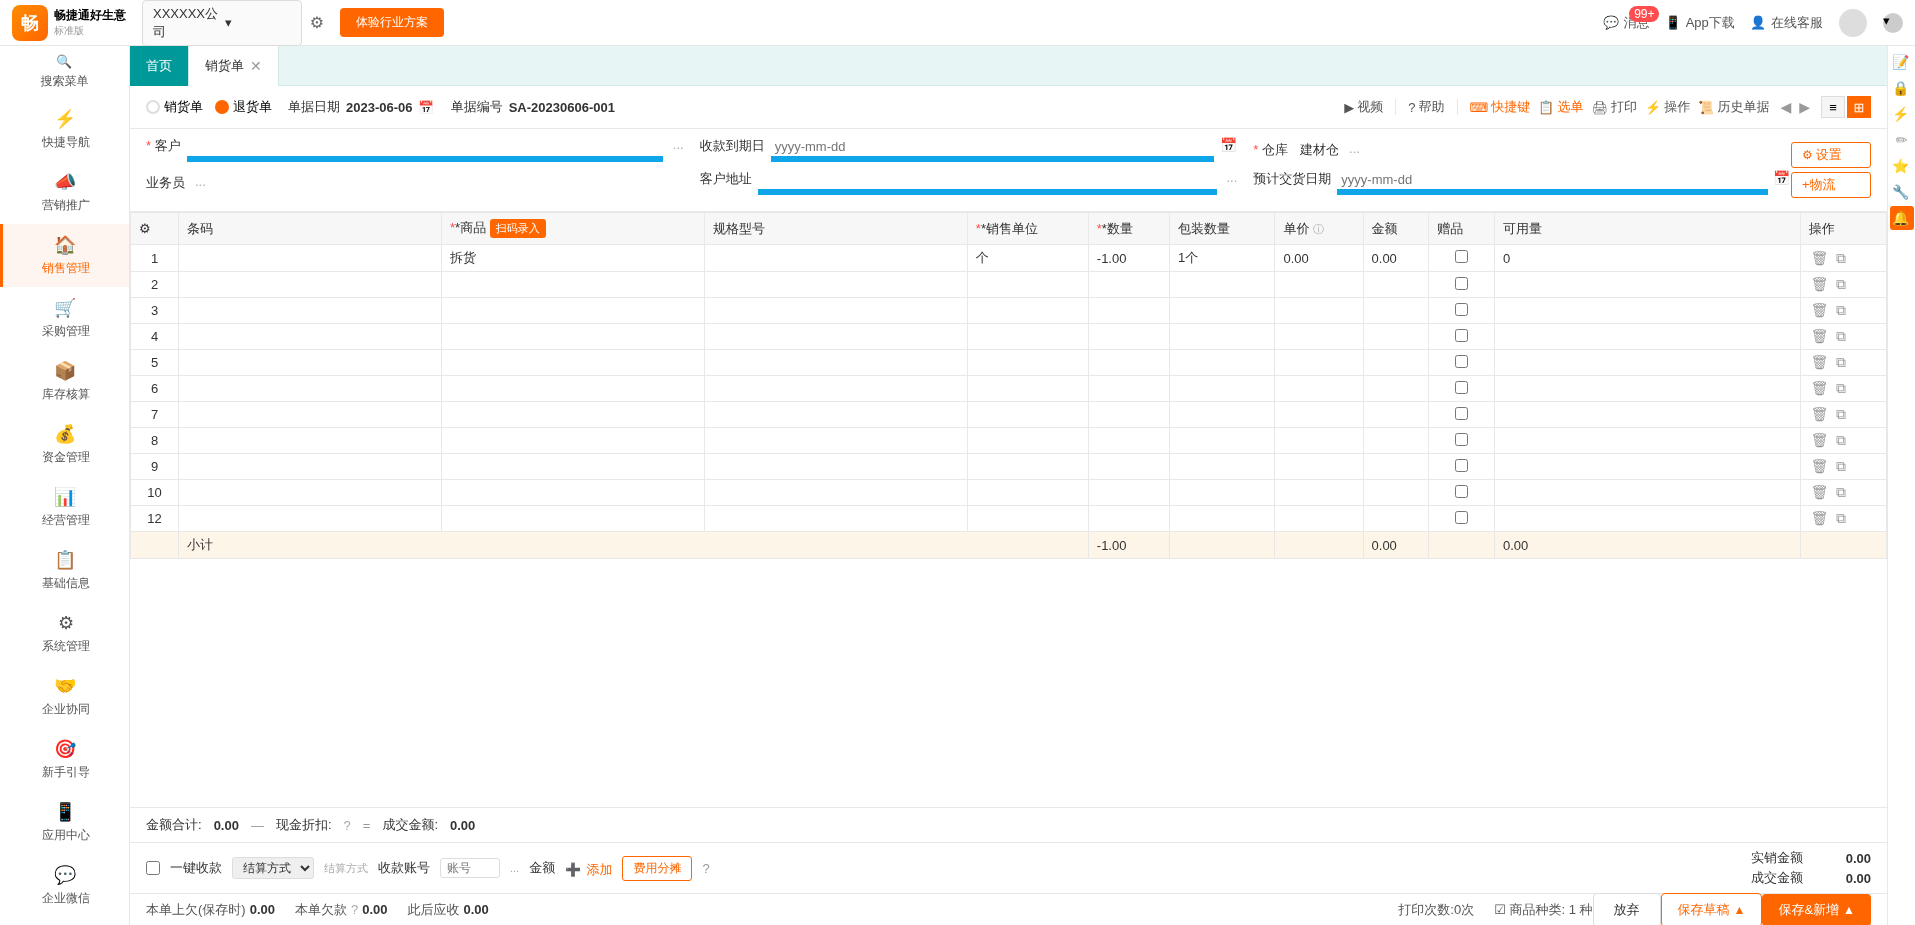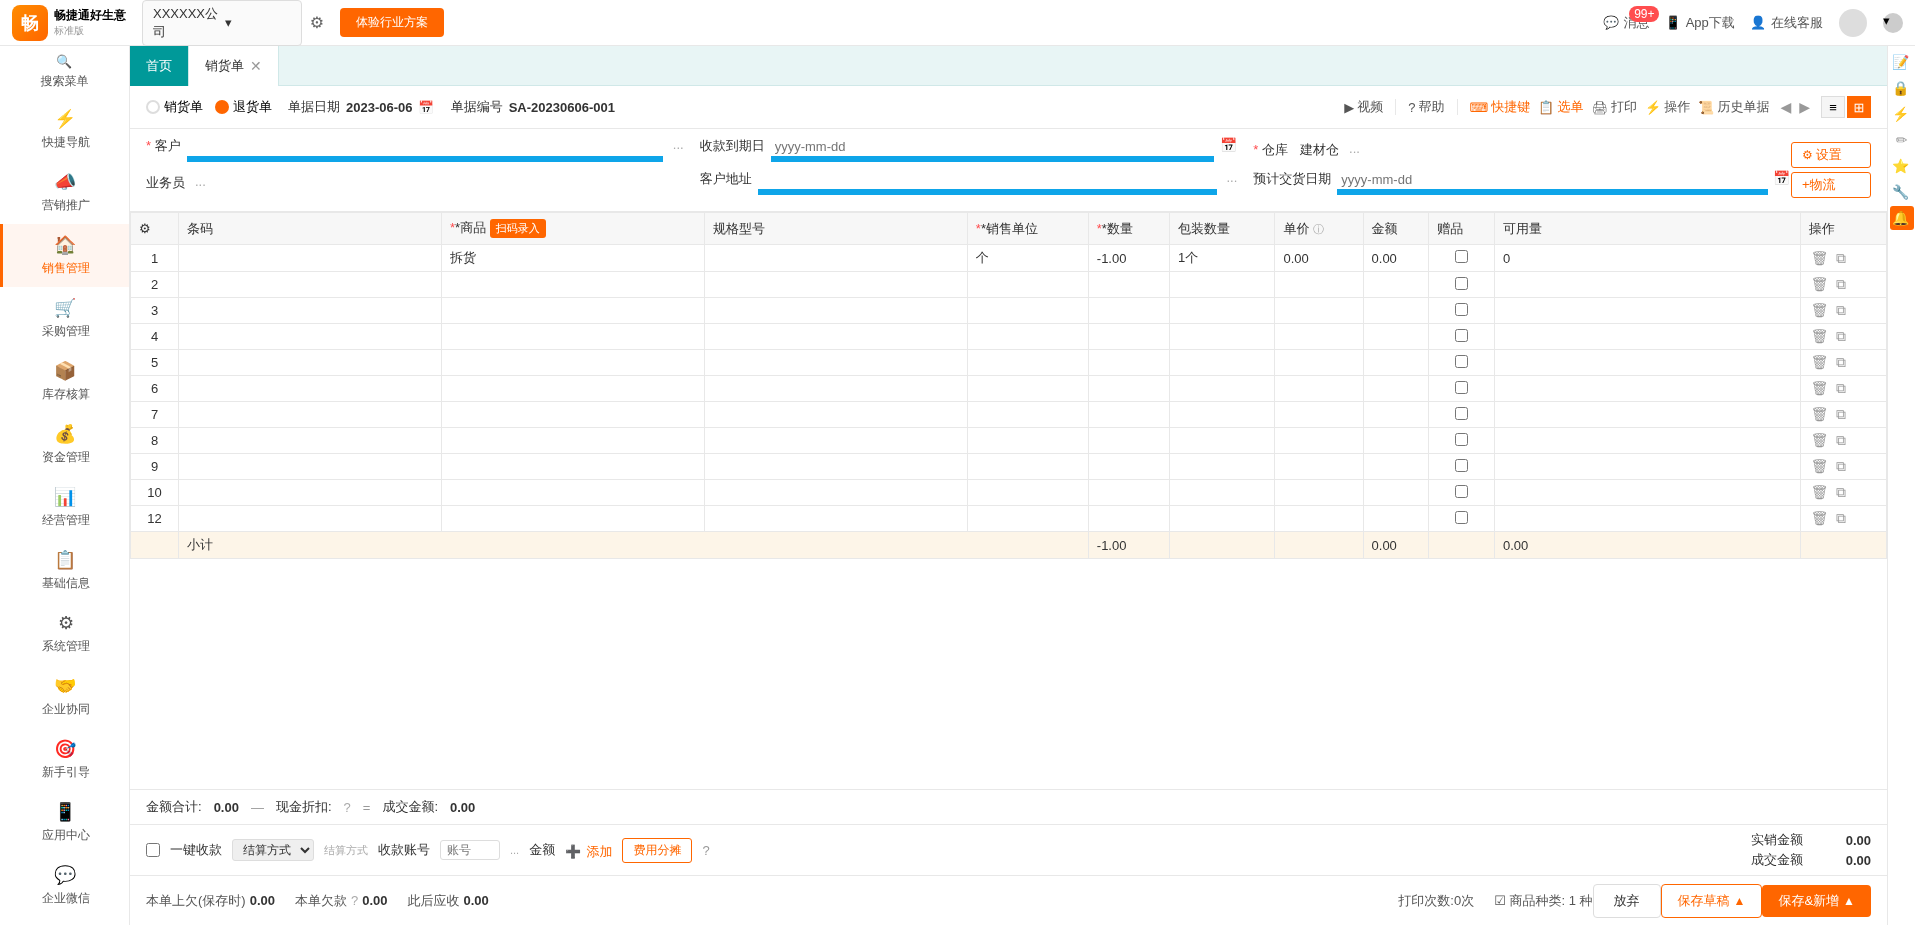--- a/index.html
+++ b/index.html
@@ -110,21 +110,21 @@
     .payment-input { border: 1px solid #ddd; border-radius: 3px; padding: 2px 6px; color: #999; font-size: 12px; width: 60px; }
     .add-btn { background: none; border: none; cursor: pointer; color: #ff6600; font-size: 18px; }
     .expense-btn { border: 1px solid #ff6600; color: #ff6600; background: white; border-radius: 3px; padding: 3px 10px; cursor: pointer; font-size: 12px; }
     .help-icon { color: #999; cursor: pointer; }
     .summary-right { margin-left: auto; display: flex; flex-direction: column; align-items: flex-end; gap: 2px; }
     .summary-item { display: flex; align-items: center; gap: 8px; font-size: 12px; }
     .summary-label { color: #333; }
     .summary-value { color: #333; font-weight: bold; min-width: 60px; text-align: right; }
 
     
-    .bottom-bar { height: 50px; background: white; border-top: 1px solid #e8e8e8; display: flex; align-items: center; padding: 0 16px; flex-shrink: 0; }
+    .bottom-bar { height: 32px; background: white; border-top: 1px solid #e8e8e8; display: flex; align-items: center; padding: 0 16px; flex-shrink: 0; }
     .bottom-stats { display: flex; gap: 20px; align-items: center; flex: 1; }
     .stat-item { display: flex; align-items: center; gap: 4px; color: #555; font-size: 12px; }
     .bottom-actions { display: flex; align-items: center; }
     .print-info { color: #555; font-size: 12px; display: flex; align-items: center; gap: 4px; }
     .product-info { color: #555; font-size: 12px; display: flex; align-items: center; gap: 4px; margin-left: 20px; }
     .discard-btn { border: 1px solid #ddd; background: white; border-radius: 4px; padding: 7px 20px; cursor: pointer; font-size: 13px; color: #333; }
     .save-draft-btn { border: 1px solid #ff6600; background: white; border-radius: 4px; padding: 7px 16px; cursor: pointer; font-size: 13px; color: #ff6600; display: flex; align-items: center; gap: 4px; }
     .save-new-btn { background: #ff6600; color: white; border: none; border-radius: 4px; padding: 7px 16px; cursor: pointer; font-size: 13px; display: flex; align-items: center; gap: 4px; }
     .btn-arrow { font-size: 12px; }
 

